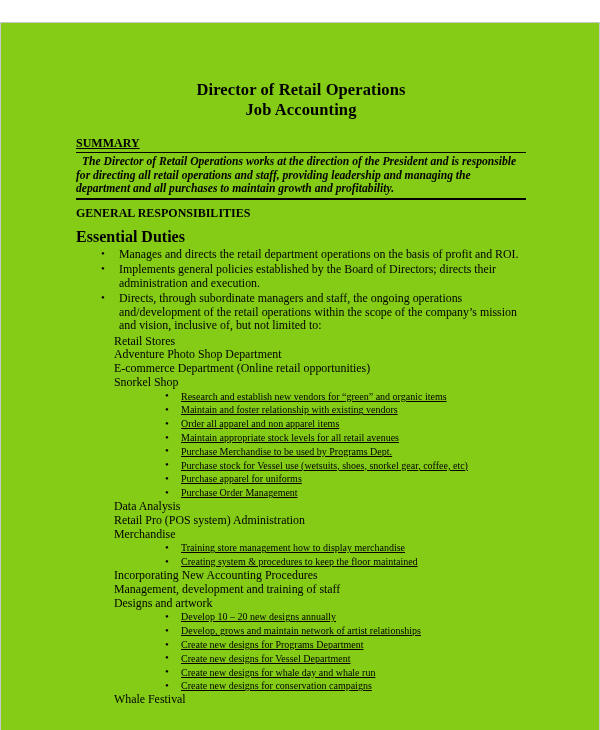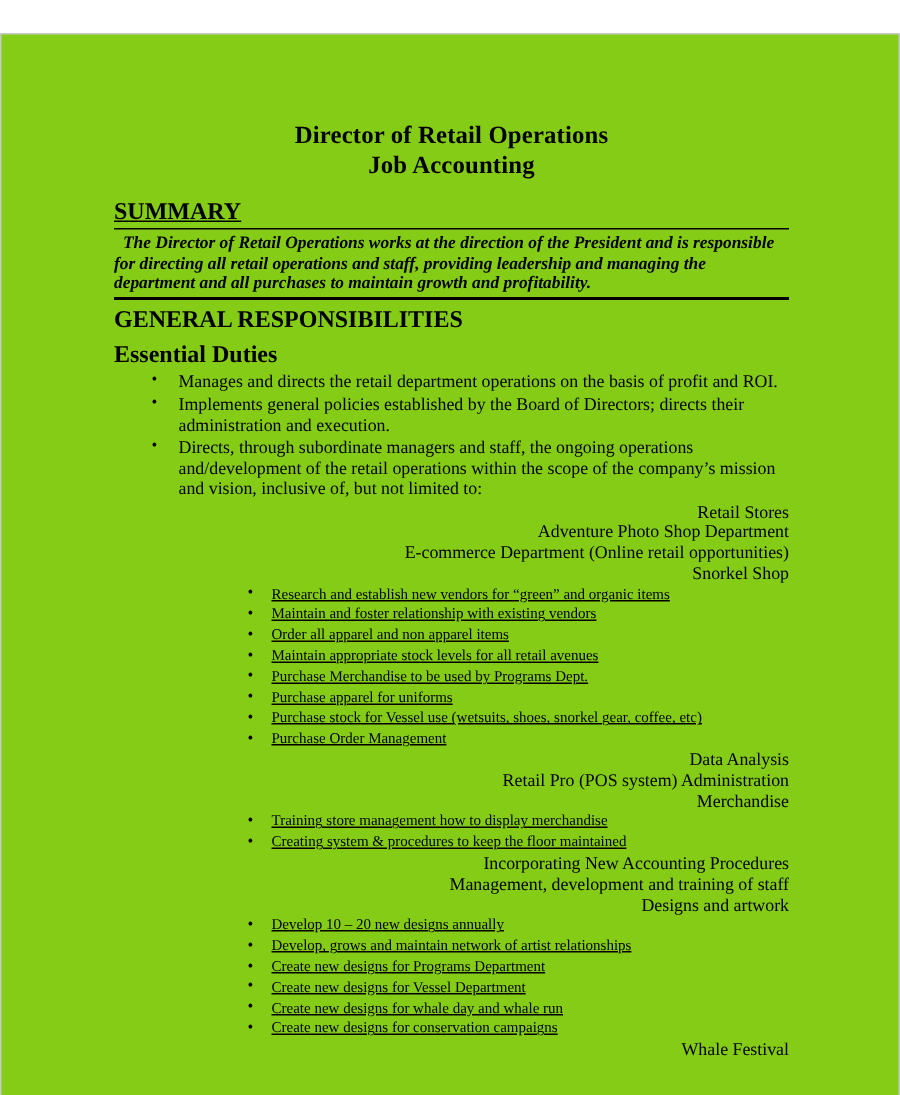--- a/index.html
+++ b/index.html
@@ -40,21 +40,21 @@
     margin: 0;
     padding-top: 57px;
   }
   .doc-title .line2 {
     display: block;
   }
 
   
   .section-heading {
     font-weight: bold;
-    font-size: 16px;
+    font-size: 12px;
     line-height: 15px;
     margin: 0;
   }
   .section-heading.underlined {
     text-decoration: underline;
     display: inline-block;
   }
 
   .summary-head-wrap {
     margin-top: 13px;
@@ -113,21 +113,20 @@
     position: absolute;
     left: 25px;
     top: -0.5px;
     font-size: 11px;
   }
 
   .plain-list {
     list-style: none;
     margin: 0;
     padding: 0;
-    text-align: right;
   }
   .plain-list > li {
     font-size: 11.9px;
     line-height: 13.8px;
     padding-left: 38px;
   }
 
   ul.lvl2 {
     margin: 0;
   }
@@ -187,22 +186,22 @@
         <li>Adventure Photo Shop Department</li>
         <li>E-commerce Department (Online retail opportunities)</li>
         <li>Snorkel Shop</li>
       </ul>
       <ul class="lvl2">
         <li>Research and establish new vendors for “green” and organic items</li>
         <li>Maintain and foster relationship with existing vendors</li>
         <li>Order all apparel and non apparel items</li>
         <li>Maintain appropriate stock levels for all retail avenues</li>
         <li>Purchase Merchandise to be used by Programs Dept.</li>
+        <li>Purchase stock for Vessel use (wetsuits, shoes, snorkel gear, coffee, etc)</li>
         <li>Purchase apparel for uniforms</li>
-        <li>Purchase stock for Vessel use (wetsuits, shoes, snorkel gear, coffee, etc)</li>
         <li>Purchase Order Management</li>
       </ul>
       <ul class="plain-list">
         <li>Data Analysis</li>
         <li>Retail Pro (POS system) Administration</li>
         <li>Merchandise</li>
       </ul>
       <ul class="lvl2">
         <li>Training store management how to display merchandise</li>
         <li>Creating system &amp; procedures to keep the floor maintained</li>

